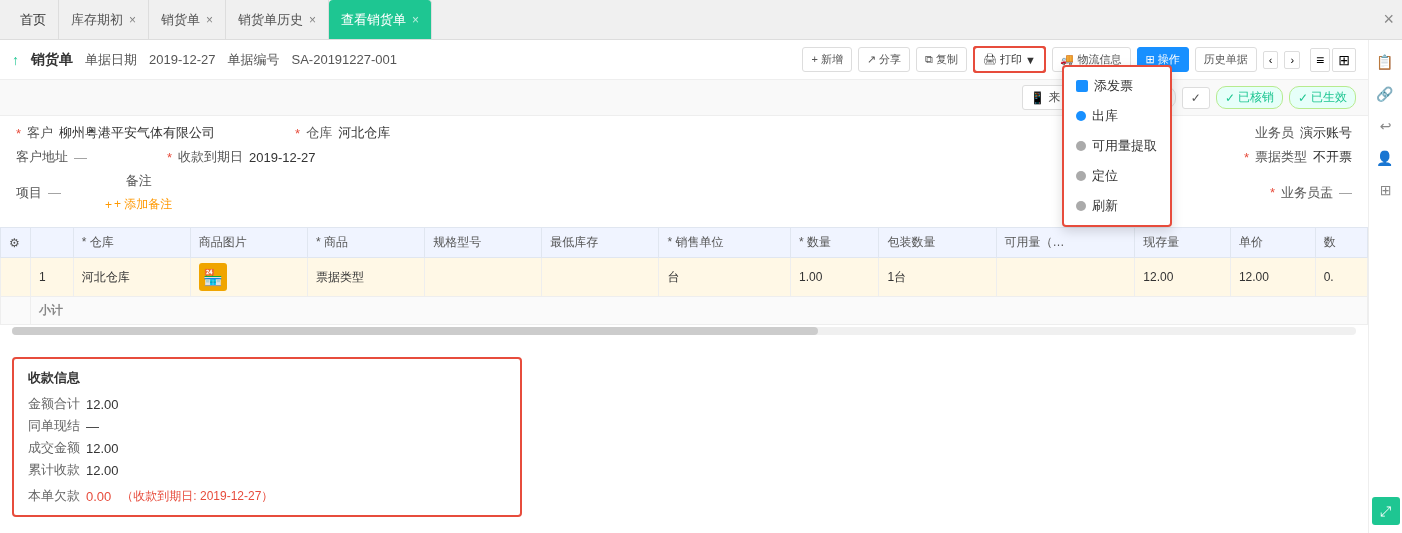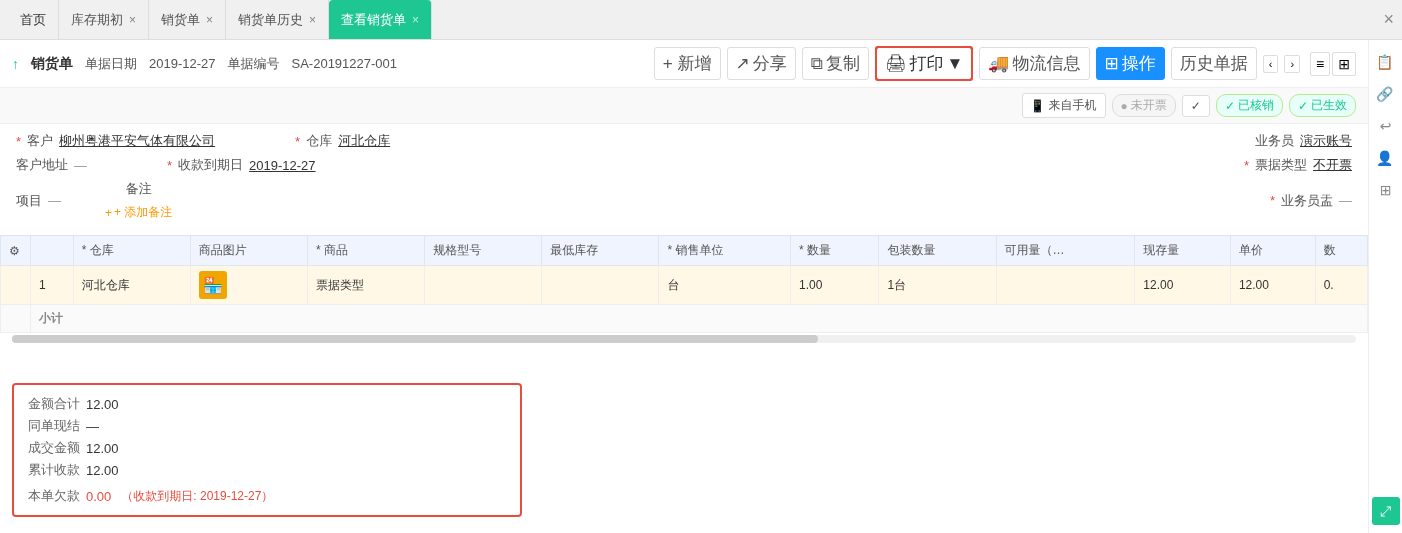--- a/index.html
+++ b/index.html
@@ -24,21 +24,21 @@
       display: flex; align-items: center; padding: 6px 12px; border-bottom: 1px solid #eee;
       background: #fff; gap: 12px;
     }
     .doc-icon { color: #1ec692; font-size: 14px; }
     .doc-title { font-weight: bold; font-size: 14px; color: #333; }
     .header-field { font-size: 13px; color: #555; }
     .header-actions { margin-left: auto; display: flex; align-items: center; gap: 6px; }
     .action-btn {
       display: flex; align-items: center; gap: 3px; padding: 4px 8px;
       border: 1px solid #ddd; border-radius: 3px; background: #fff; cursor: pointer;
-      font-size: 17px; color: #555;
+      font-size: 11px; color: #555;
     }
     .action-btn.highlight { border-color: #e74c3c; color: #e74c3c; font-weight: bold; position: relative; }
     .action-btn.highlight::before {
       content: ''; position: absolute; inset: -2px; border: 2px solid #e74c3c; border-radius: 4px; pointer-events: none;
     }
     .view-icons { display: flex; gap: 2px; margin-left: 4px; }
     .view-icon-btn { padding: 3px 5px; border: 1px solid #ddd; background: #fff; cursor: pointer; border-radius: 2px; font-size: 14px; }
 
     
     .sub-action-bar {
@@ -55,21 +55,21 @@
       border-radius: 10px; font-size: 12px;
     }
     .badge-grey { background: #f5f5f5; color: #aaa; border: 1px solid #ddd; }
 
     
     .form-section { padding: 8px 16px; background: #fff; }
     .form-row { display: flex; align-items: center; margin-bottom: 6px; gap: 20px; flex-wrap: wrap; }
     .form-field { display: flex; align-items: center; gap: 6px; }
     .field-label { color: #555; white-space: nowrap; }
     .field-required { color: #e74c3c; }
-    .field-value { color: #333; text-decoration: underline; }
+    .field-value { color: #333; }
     .field-dash { color: #999; }
     .add-note-btn { color: #ff9800; cursor: pointer; display: flex; align-items: center; gap: 2px; font-size: 12px; }
 
     
     .table-section { flex: 1; overflow: auto; padding: 0 0 0 0; }
     .data-table { width: 100%; border-collapse: collapse; font-size: 12px; }
     .data-table th {
       background: #f0f4ff; padding: 6px 8px; text-align: left;
       border: 1px solid #e0e6f0; font-weight: normal; color: #555; white-space: nowrap;
     }
@@ -325,20 +325,21 @@
         </tbody>
       </table>
 
       <div class="scroll-track" style="margin-top:2px;">
         <div class="scroll-thumb"></div>
       </div>
     </div>
 
     <div style="padding: 0 0 8px 0;">
       <div class="bottom-info">
+        <div class="bottom-info-title">收款信息</div>
         <div class="bottom-info-grid">
           <div class="info-item">
             <span class="info-label">金额合计</span>
             <span class="info-value">12.00</span>
           </div>
           <div class="info-item">
             <span class="info-label">同单现结</span>
             <span class="info-value">—</span>
           </div>
           <div class="info-item">
@@ -353,20 +354,42 @@
           <div class="info-item">
             <span class="info-label">本单欠款</span>
             <span class="info-value-red">0.00</span>
             <span class="info-value-orange" style="margin-left:4px;">（收款到期日: 2019-12-27）</span>
           </div>
         </div>
       </div>
     </div>
   </div>
 
+  <div class="dropdown-menu dropdown-menu-border">
+    <div class="dropdown-item">
+      <span class="dropdown-icon-square"></span>
+      <span>添发票</span>
+    </div>
+    <div class="dropdown-item">
+      <span class="dropdown-icon-circle"></span>
+      <span>出库</span>
+    </div>
+    <div class="dropdown-item">
+      <span class="dropdown-icon-circle-grey"></span>
+      <span>可用量提取</span>
+    </div>
+    <div class="dropdown-item">
+      <span class="dropdown-icon-circle-grey"></span>
+      <span>定位</span>
+    </div>
+    <div class="dropdown-item">
+      <span class="dropdown-icon-circle-grey"></span>
+      <span>刷新</span>
+    </div>
+  </div>
 
   <div class="right-sidebar">
     <div class="sidebar-icon-btn" title="clipboard">
       <span>📋</span>
     </div>
     <div class="sidebar-icon-btn" title="link">
       <span>🔗</span>
     </div>
     <div class="sidebar-icon-btn" title="return">
       <span>↩</span>

